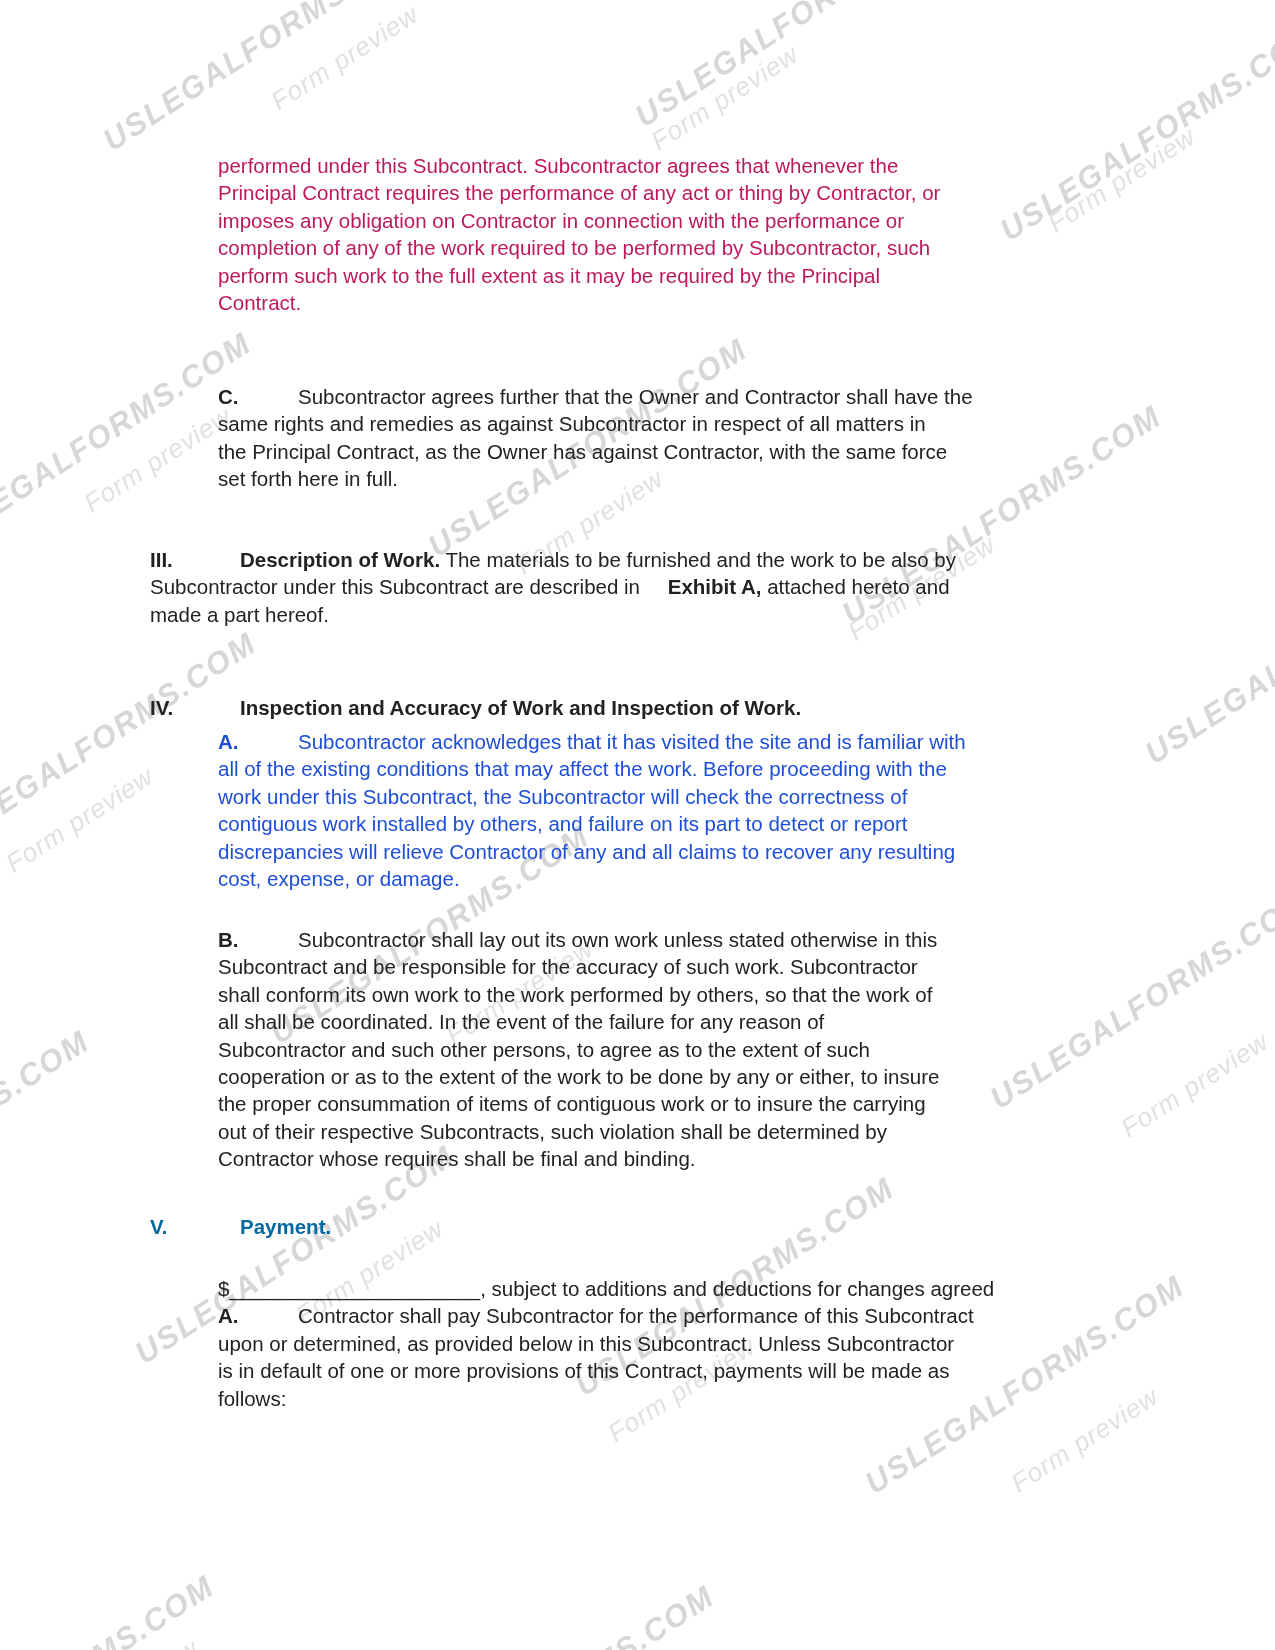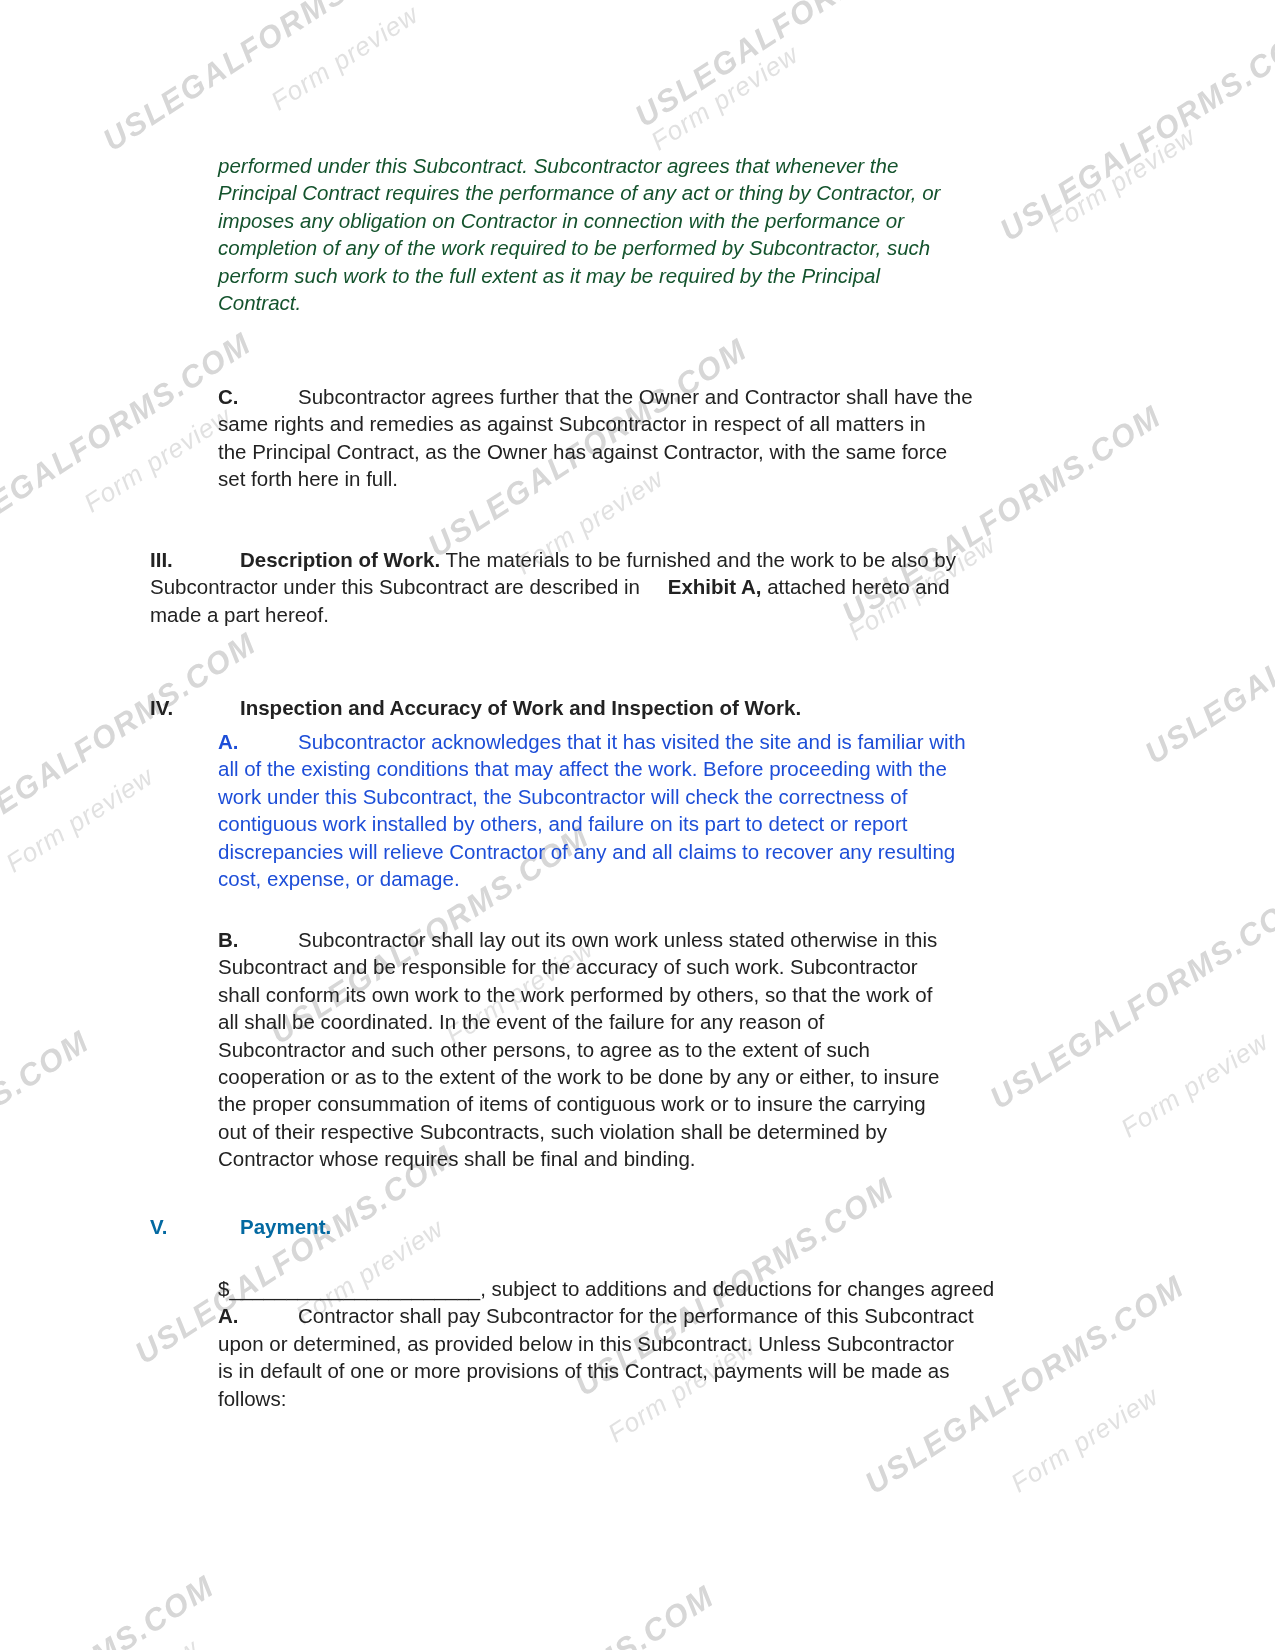--- a/index.html
+++ b/index.html
@@ -68,21 +68,21 @@
       <div class="wm wm-preview" style="left: 922px; top: 588px; color: rgb(225, 225, 225); transform: translate(-50%, -50%) rotate(-33deg);">Form preview</div>
       <div class="wm wm-preview" style="left: 80px; top: 820px; color: rgb(225, 225, 225); transform: translate(-50%, -50%) rotate(-33deg);">Form preview</div>
       <div class="wm wm-preview" style="left: 520px; top: 992px; color: rgb(225, 225, 225); transform: translate(-50%, -50%) rotate(-33deg);">Form preview</div>
       <div class="wm wm-preview" style="left: 1195px; top: 1085px; color: rgb(225, 225, 225); transform: translate(-50%, -50%) rotate(-33deg);">Form preview</div>
       <div class="wm wm-preview" style="left: 370px; top: 1272px; color: rgb(225, 225, 225); transform: translate(-50%, -50%) rotate(-33deg);">Form preview</div>
       <div class="wm wm-preview" style="left: 682px; top: 1390px; color: rgb(225, 225, 225); transform: translate(-50%, -50%) rotate(-33deg);">Form preview</div>
       <div class="wm wm-preview" style="left: 1085px; top: 1440px; color: rgb(225, 225, 225); transform: translate(-50%, -50%) rotate(-33deg);">Form preview</div>
       <div class="wm wm-preview" style="left: 125px; top: 1692px; color: rgb(225, 225, 225); transform: translate(-50%, -50%) rotate(-33deg);">Form preview</div>
     </div>
   <div class="text-layer">
-      <div class="tblock" style="left: 218px; top: 152px; color: #14532d; font-style: italic;">
+      <div class="tblock" style="left: 218px; top: 152px; color: #be185d;">
         <div class="tline"><span>performed under this Subcontract. Subcontractor agrees that whenever the</span></div>
         <div class="tline"><span>Principal Contract requires the performance of any act or thing by Contractor, or</span></div>
         <div class="tline"><span>imposes any obligation on Contractor in connection with the performance or</span></div>
         <div class="tline"><span>completion of any of the work required to be performed by Subcontractor, such</span></div>
         <div class="tline"><span>perform such work to the full extent as it may be required by the Principal</span></div>
         <div class="tline"><span>Contract.</span></div>
       </div>
       <div class="tblock" style="left: 218px; top: 383px; color: rgb(34, 34, 34);">
         <div class="tline"><span class="tlabel" style="width: 80px;">C.</span><span>Subcontractor agrees further that the Owner and Contractor shall have the</span></div>
         <div class="tline"><span>same rights and remedies as against Subcontractor in respect of all matters in</span></div>

